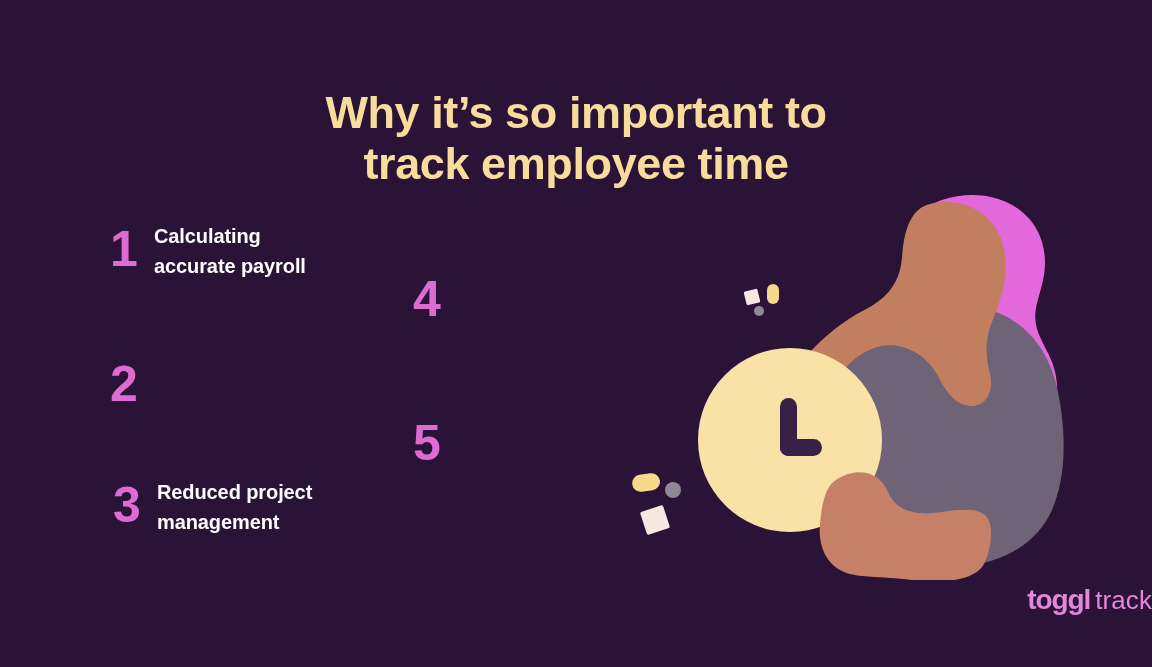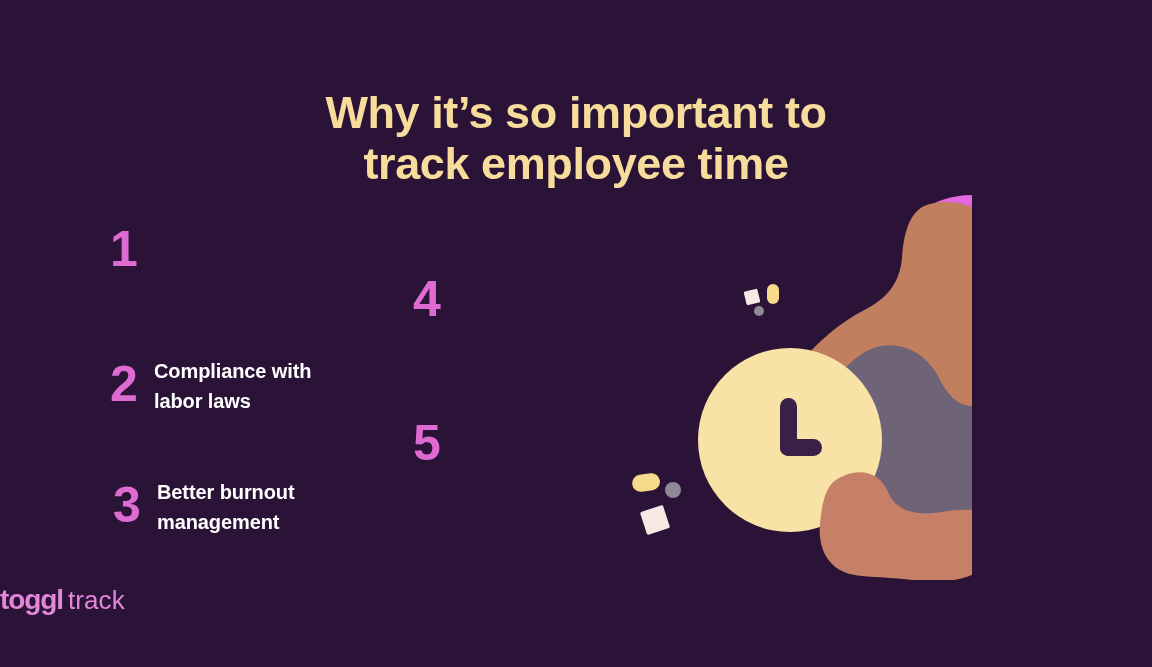--- a/index.html
+++ b/index.html
@@ -9,21 +9,21 @@
   }
   body {
     width: 1152px;
     height: 667px;
     overflow: hidden;
     font-family: "Liberation Sans", sans-serif;
     background: #2B1338;
   }
   #infographic {
     position: relative;
-    width: 972px;
+    width: 1152px;
     height: 667px;
     background: #2B1338;
     overflow: hidden;
   }
 
   
   #title {
     position: absolute;
     left: 0;
     top: 58px;
@@ -83,21 +83,21 @@
     width: 490px;
     height: 400px;
   }
 
   
   #logo {
     position: absolute;
     left: 0;
     top: 586px;
     width: 1152px;
-    text-align: left;
+    text-align: right;
     line-height: 1;
   }
   #logo .toggl {
     color: #E287D9;
     font-size: 28px;
     font-weight: bold;
     letter-spacing: -1.1px;
   }
   #logo .track {
     color: #E287D9;
@@ -110,31 +110,31 @@
 </head>
 <body>
 
 <div id="infographic">
 
   <h1 id="title">Why it’s so important to
 track employee time</h1>
 
   <div class="benefit" id="benefit-1">
     <span class="num">1</span>
+    <span class="label">Calculating
+accurate payroll</span>
   </div>
 
   <div class="benefit" id="benefit-2">
     <span class="num">2</span>
-    <span class="label">Compliance with
-labor laws</span>
   </div>
 
   <div class="benefit" id="benefit-3">
     <span class="num">3</span>
-    <span class="label">Better burnout
+    <span class="label">Reduced project
 management</span>
   </div>
 
   <div class="benefit" id="benefit-4">
     <span class="num">4</span>
   </div>
 
   <div class="benefit" id="benefit-5">
     <span class="num">5</span>
   </div>

